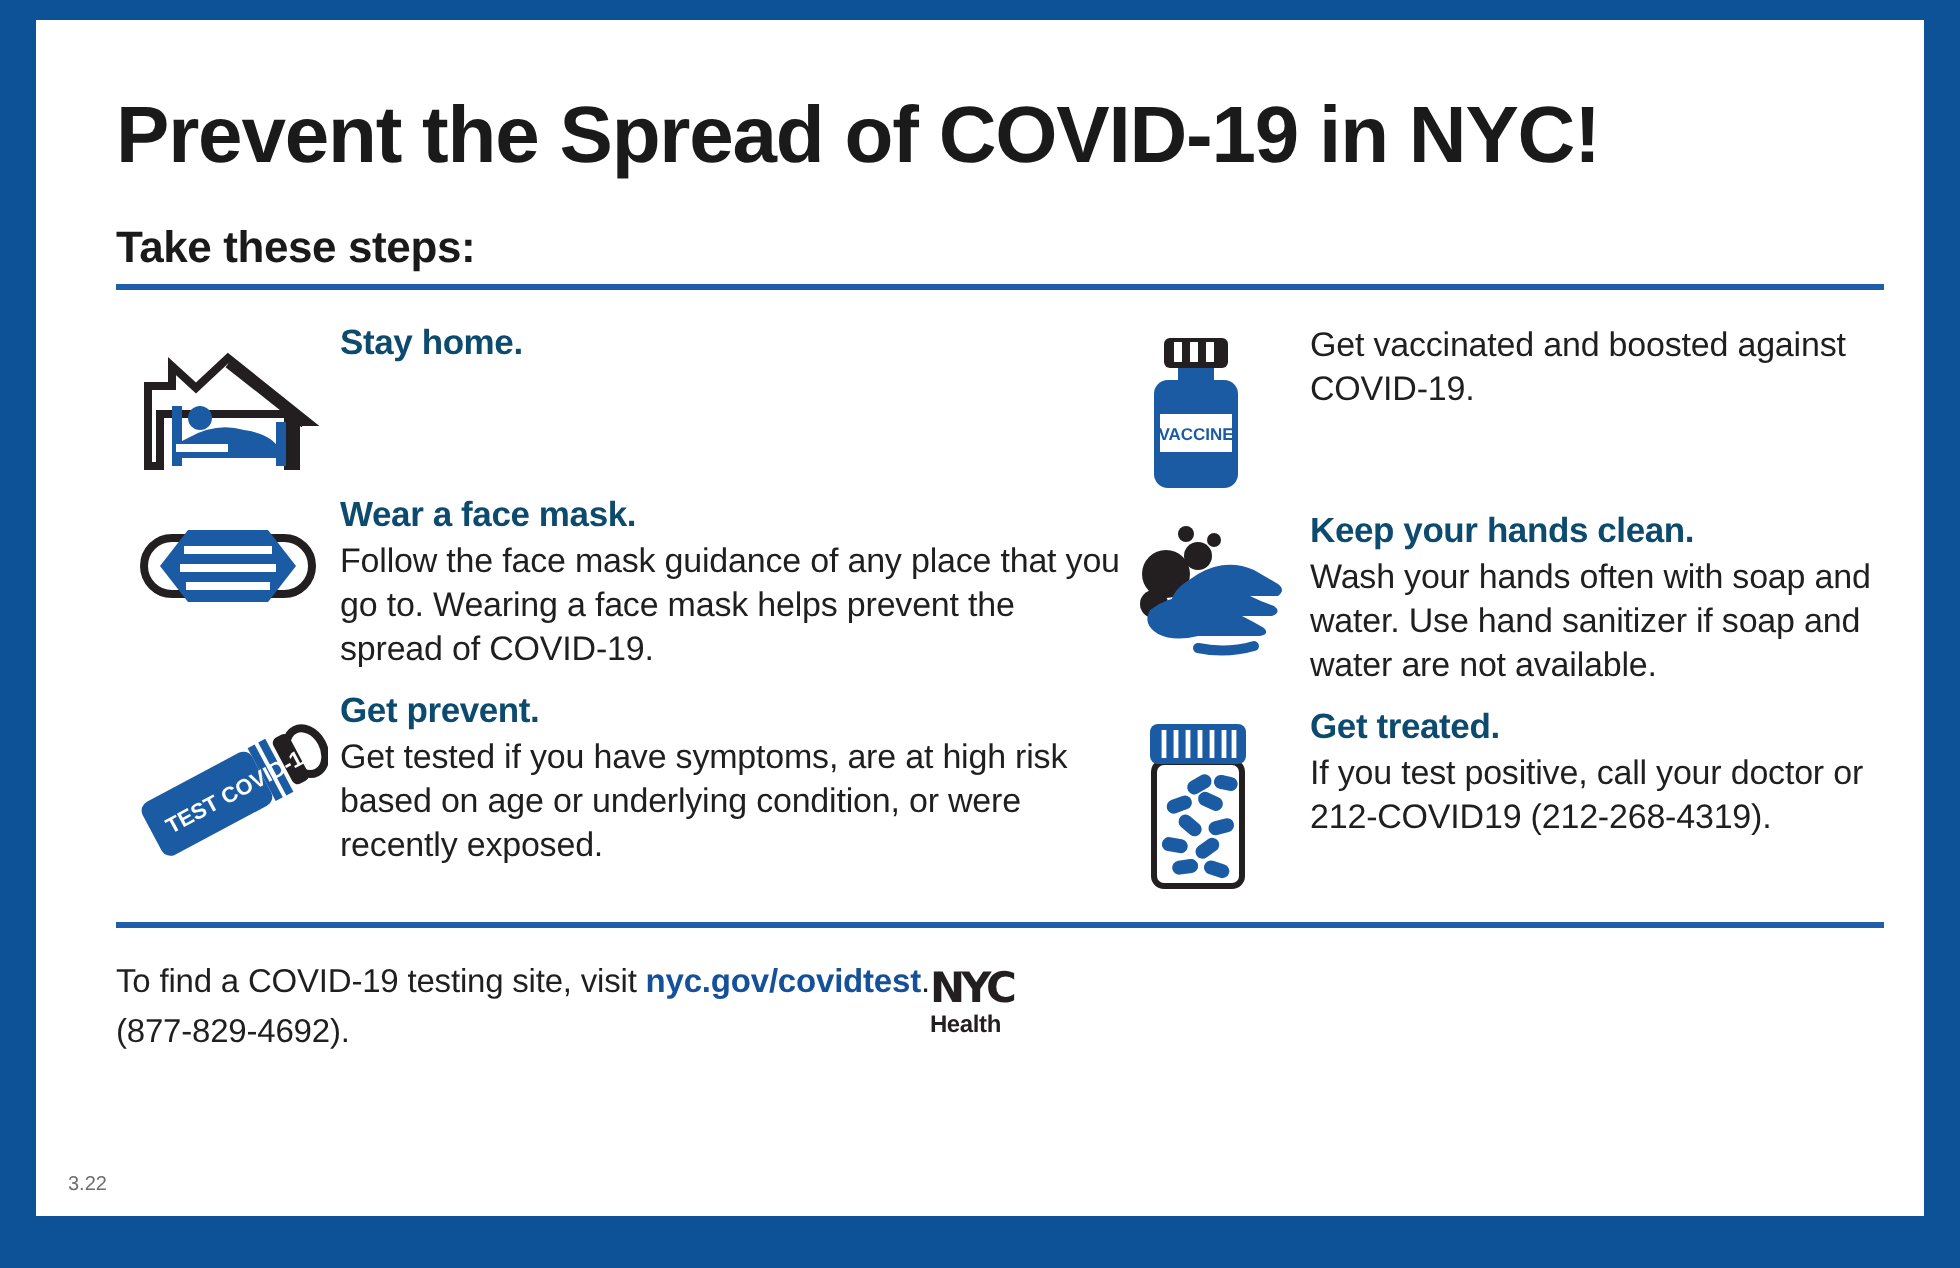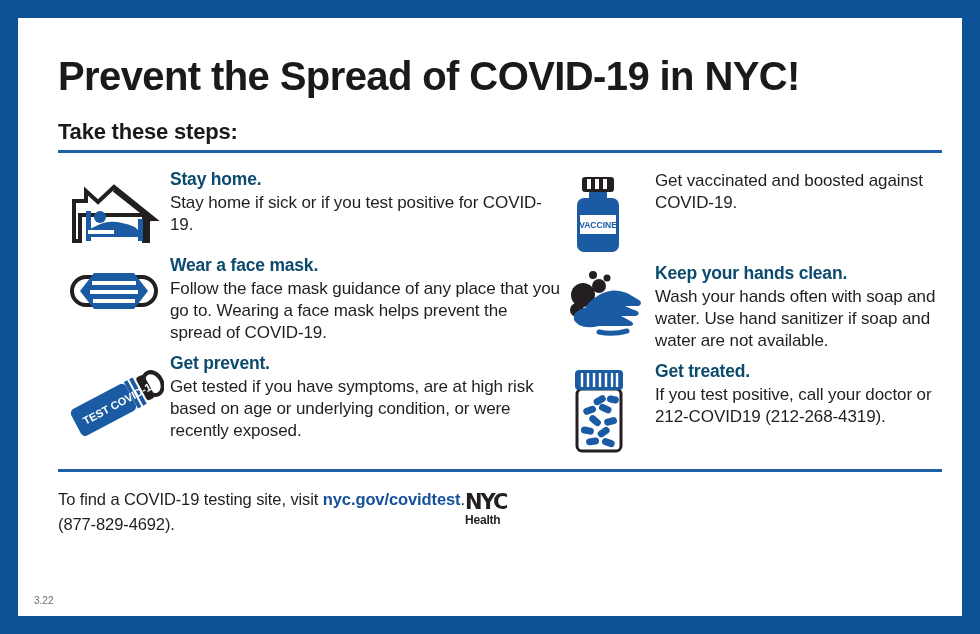--- a/index.html
+++ b/index.html
@@ -4,21 +4,21 @@
 <style>
   html,body{margin:0;padding:0;}
   body{
     width:980px;height:634px;
     background:#0d5196;
     font-family:"Liberation Sans", sans-serif;
     overflow:hidden;
   }
   .poster{
     position:absolute;
-    left:18px;top:18px;
+    left:18px;top:10px;
     width:944px;height:598px;
     background:#ffffff;
     box-sizing:border-box;
   }
   .inner{
     position:absolute;
     left:40px;top:18px;
     width:880px;
   }
   .headline{
@@ -155,21 +155,20 @@
               <path d="M48 15 L86 45" fill="none" stroke="#231f20" stroke-width="4"></path>
               <rect x="20" y="36" width="5" height="30" fill="#1a5ba3"></rect>
               <rect x="72" y="44" width="5" height="22" fill="#1a5ba3"></rect>
               <circle cx="34" cy="42" r="6" fill="#1a5ba3"></circle>
               <path d="M28 52 Q42 44 56 48 Q70 50 74 58 L74 62 L24 62 L24 54 Z" fill="#1a5ba3"></path>
               <rect x="22" y="55" width="26" height="4" fill="#ffffff"></rect>
             </svg>
           </div>
           <div class="txt">
             <div class="item-title">Stay home.</div>
-            <div class="item-body">Stay home if sick or if you test positive for COVID-19.</div>
           </div>
         </div>
 
         <div class="item">
           <div class="icon-wrap">
             <svg width="96" height="60" viewBox="0 0 96 60">
               <rect x="6" y="16" width="84" height="28" rx="14" fill="none" stroke="#231f20" stroke-width="4"></rect>
               <path d="M28 12 L68 12 L82 30 L68 48 L28 48 L14 30 Z" fill="#1a5ba3"></path>
               <path d="M26 22 L70 22" stroke="#ffffff" stroke-width="4" fill="none"></path>
               <path d="M24 31 L72 31" stroke="#ffffff" stroke-width="4" fill="none"></path>

